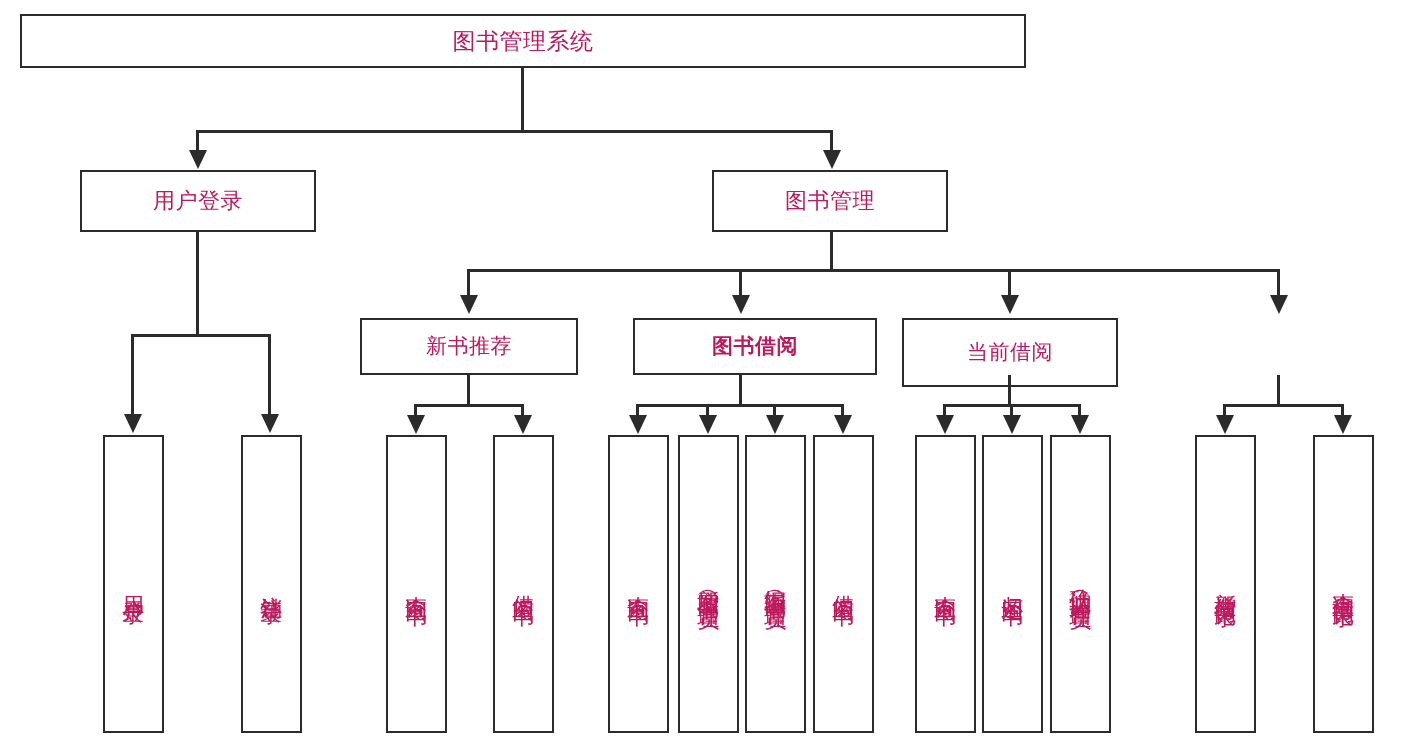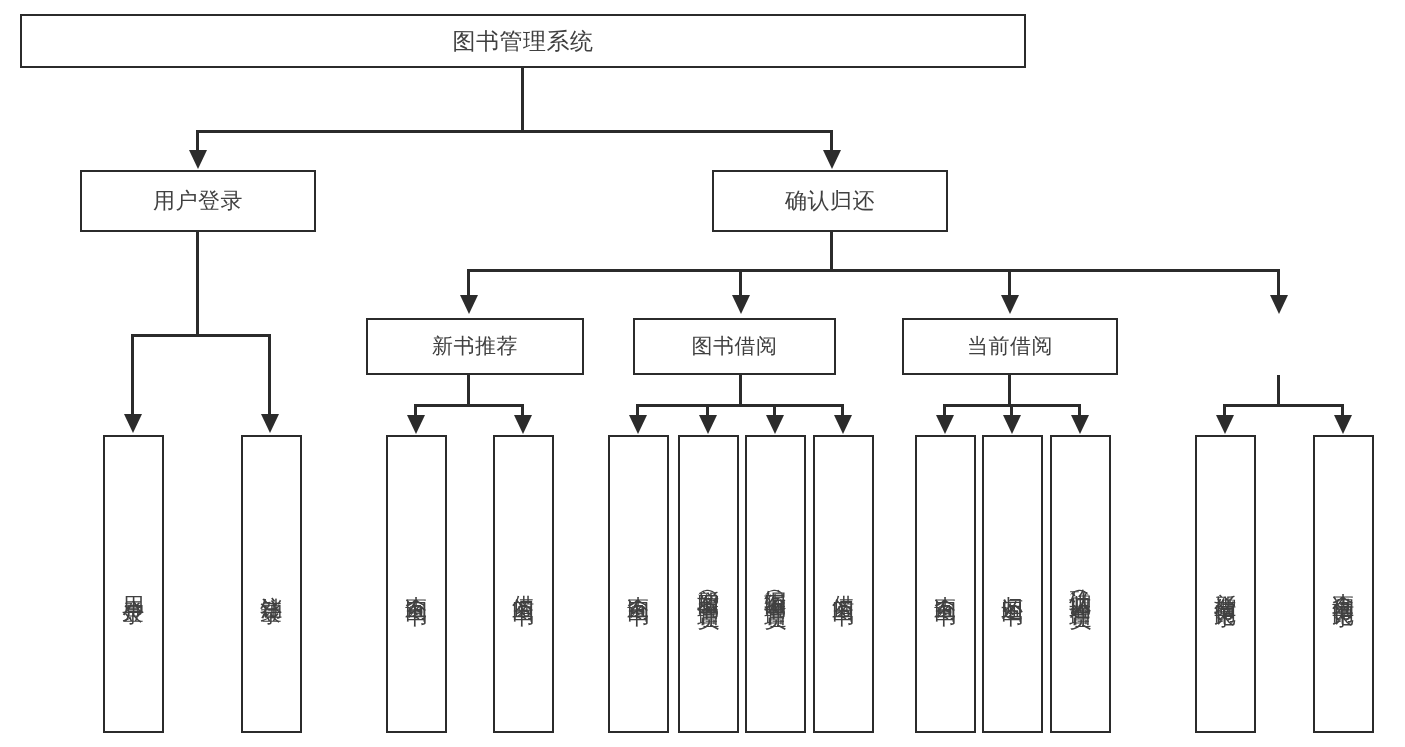--- a/index.html
+++ b/index.html
@@ -17,21 +17,21 @@
   }
   
   .node{
     position:absolute;
     box-sizing:border-box;
     background:#ffffff;
     border:2px solid #2b2b2b;
     display:flex;
     align-items:center;
     justify-content:center;
-    color:#404040;
+    color:#be185d;
     line-height:1.15;
     text-align:center;
     letter-spacing:0.5px;
   }
   .node.root{ font-size:23px; }
   .node.lvl2{ font-size:22px; }
   .node.lvl3{ font-size:21px; }
   .node.leaf{
     font-size:22px;
     writing-mode:vertical-rl;
@@ -78,43 +78,43 @@
 
   <div class="conn vline" style="left:521px;top:68px;width:3px;height:64px;"></div>
 
   <div class="conn hline" style="left:196px;top:130px;width:637px;height:3px;"></div>
   <div class="conn vline" style="left:196px;top:130px;width:3px;height:22px;"></div>
   <div class="arrow" style="left:189px;top:150px;"></div>
   <div class="conn vline" style="left:830px;top:130px;width:3px;height:22px;"></div>
   <div class="arrow" style="left:823px;top:150px;"></div>
 
   <div class="node lvl2" style="left:80px;top:170px;width:236px;height:62px;">用户登录</div>
-  <div class="node lvl2" style="left:712px;top:170px;width:236px;height:62px;">确认归还</div>
+  <div class="node lvl2" style="left:712px;top:170px;width:236px;height:62px;">图书管理</div>
 
   <div class="conn vline" style="left:196px;top:232px;width:3px;height:105px;"></div>
   <div class="conn hline" style="left:131px;top:334px;width:137px;height:3px;"></div>
   <div class="conn vline" style="left:131px;top:334px;width:3px;height:82px;"></div>
   <div class="arrow" style="left:124px;top:414px;"></div>
   <div class="conn vline" style="left:268px;top:334px;width:3px;height:82px;"></div>
   <div class="arrow" style="left:261px;top:414px;"></div>
 
   <div class="conn vline" style="left:830px;top:232px;width:3px;height:40px;"></div>
   <div class="conn hline" style="left:467px;top:269px;width:813px;height:3px;"></div>
   <div class="conn vline" style="left:467px;top:269px;width:3px;height:28px;"></div>
   <div class="arrow" style="left:460px;top:295px;"></div>
   <div class="conn vline" style="left:739px;top:269px;width:3px;height:28px;"></div>
   <div class="arrow" style="left:732px;top:295px;"></div>
   <div class="conn vline" style="left:1008px;top:269px;width:3px;height:28px;"></div>
   <div class="arrow" style="left:1001px;top:295px;"></div>
   <div class="conn vline" style="left:1277px;top:269px;width:3px;height:28px;"></div>
   <div class="arrow" style="left:1270px;top:295px;"></div>
 
-  <div class="node lvl3" style="left:360px;top:318px;width:218px;height:57px;margin-left:6px;">新书推荐</div>
-  <div class="node lvl3" style="left:633px;top:318px;width:203px;height:57px;">图书借阅</div>
-  <div class="node lvl3" style="left:902px;top:318px;width:216px;height:57px;">当前借阅</div>
+  <div class="node lvl3" style="left:360px;top:318px;width:218px;height:57px;">新书推荐</div>
+  <div class="node lvl3" style="left:633px;top:318px;width:244px;height:57px;font-weight:bold;">图书借阅</div>
+  <div class="node lvl3" style="left:902px;top:318px;width:216px;height:69px;">当前借阅</div>
 
   <div class="conn vline" style="left:467px;top:375px;width:3px;height:32px;"></div>
   <div class="conn hline" style="left:414px;top:404px;width:110px;height:3px;"></div>
   <div class="conn vline" style="left:414px;top:404px;width:3px;height:14px;"></div>
   <div class="arrow" style="left:407px;top:415px;"></div>
   <div class="conn vline" style="left:521px;top:404px;width:3px;height:14px;"></div>
   <div class="arrow" style="left:514px;top:415px;"></div>
 
   <div class="conn vline" style="left:739px;top:375px;width:3px;height:32px;"></div>
   <div class="conn hline" style="left:636px;top:404px;width:208px;height:3px;"></div>

